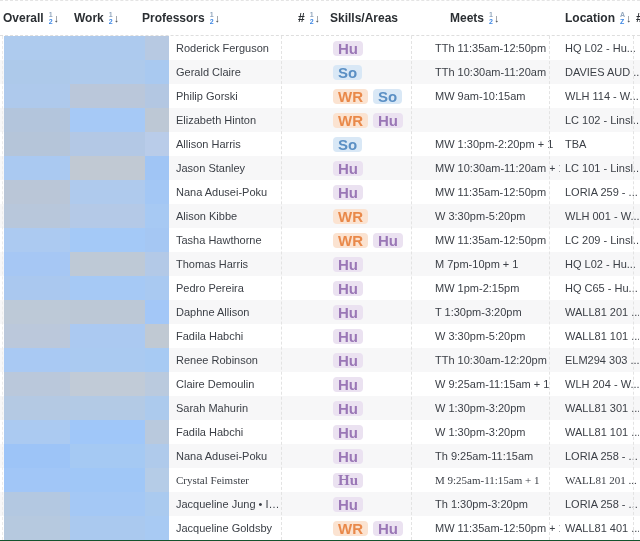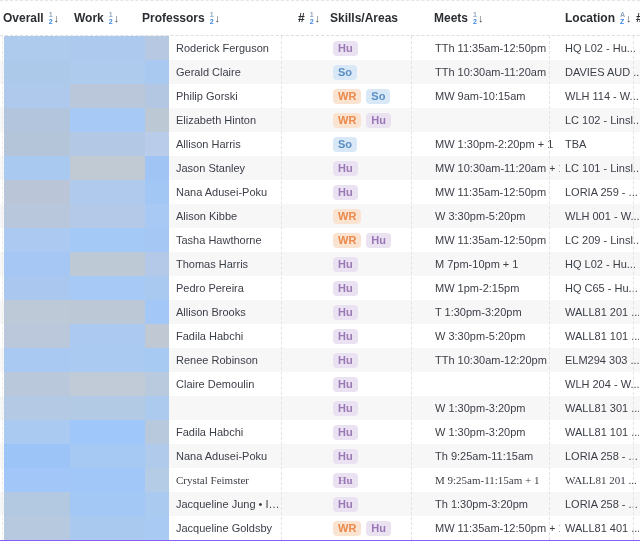--- a/index.html
+++ b/index.html
@@ -1,21 +1,21 @@
 <!DOCTYPE html>
 <html><head>
 <meta charset="utf-8">
 <style>
   * { margin: 0; padding: 0; box-sizing: border-box; }
   html, body { background: #ffffff; }
   #app {
     position: relative;
     width: 640px;
     height: 541px;
-    background: #8b5cf6;
+    background: #14532d;
     overflow: hidden;
     font-family: "Liberation Sans", sans-serif;
     -webkit-font-smoothing: antialiased;
   }
 
   
   .header {
     position: absolute;
     left: 0; top: 0;
     width: 640px; height: 36px;
@@ -35,21 +35,21 @@
     white-space: nowrap;
     display: flex;
     align-items: center;
     cursor: pointer;
   }
   .hc0 { left: 3px; }
   .hc1 { left: 74px; }
   .hc2 { left: 142px; }
   .hc3 { left: 298px; }
   .hc4 { left: 330px; cursor: default; }
-  .hc5 { left: 434px; }
+  .hc5 { left: 450px; }
   .hc6 { left: 565px; }
   .hc7 { left: 636px; cursor: default; }
 
   .sorticon { display: inline-flex; align-items: center; margin-left: 5px; }
   .sorticon .nums {
     display: inline-flex;
     flex-direction: column;
     font-size: 7px;
     line-height: 6.5px;
     font-weight: 700;
@@ -101,21 +101,21 @@
 
   .skills {
     position: absolute;
     left: 333px; top: 0;
     height: 24px;
     display: flex;
     align-items: center;
   }
   .badge {
     display: inline-block;
-    font-size: 11px;
+    font-size: 15px;
     font-weight: 700;
     line-height: 13px;
     padding: 1px 5px;
     border-radius: 4px;
     margin-right: 5px;
     letter-spacing: 0;
   }
 
   
   .vsep {
@@ -327,21 +327,21 @@
     <div class="skills">
           <span class="badge" style="background: rgb(235, 226, 241); color: rgb(154, 119, 182);">Hu</span>
         </div>
     <div class="cell meets">MW 1pm-2:15pm</div>
     <div class="cell loc">HQ C65 - Hu...</div>
   </div>
       <div class="row alt" style="top: 264px;">
     <div class="blurseg seg0" style="background: rgb(189, 201, 215);"></div>
     <div class="blurseg seg1" style="background: rgb(188, 200, 214);"></div>
     <div class="blurseg seg2" style="background: rgb(163, 199, 247);"></div>
-    <div class="cell prof">Allison Brooks</div>
+    <div class="cell prof">Daphne Allison</div>
     <div class="skills">
           <span class="badge" style="background: rgb(235, 226, 241); color: rgb(154, 119, 182);">Hu</span>
         </div>
     <div class="cell meets">T 1:30pm-3:20pm</div>
     <div class="cell loc">WALL81 201 ...</div>
   </div>
       <div class="row" style="top: 288px;">
     <div class="blurseg seg0" style="background: rgb(187, 200, 219);"></div>
     <div class="blurseg seg1" style="background: rgb(171, 201, 241);"></div>
     <div class="blurseg seg2" style="background: rgb(192, 201, 211);"></div>
@@ -364,26 +364,28 @@
     <div class="cell loc">ELM294 303 ...</div>
   </div>
       <div class="row" style="top: 336px;">
     <div class="blurseg seg0" style="background: rgb(186, 200, 219);"></div>
     <div class="blurseg seg1" style="background: rgb(193, 203, 215);"></div>
     <div class="blurseg seg2" style="background: rgb(186, 202, 222);"></div>
     <div class="cell prof">Claire Demoulin</div>
     <div class="skills">
           <span class="badge" style="background: rgb(235, 226, 241); color: rgb(154, 119, 182);">Hu</span>
         </div>
+    <div class="cell meets">W 9:25am-11:15am + 1</div>
     <div class="cell loc">WLH 204 - W...</div>
   </div>
       <div class="row alt" style="top: 360px;">
     <div class="blurseg seg0" style="background: rgb(180, 201, 227);"></div>
     <div class="blurseg seg1" style="background: rgb(179, 202, 229);"></div>
     <div class="blurseg seg2" style="background: rgb(172, 202, 237);"></div>
+    <div class="cell prof">Sarah Mahurin</div>
     <div class="skills">
           <span class="badge" style="background: rgb(235, 226, 241); color: rgb(154, 119, 182);">Hu</span>
         </div>
     <div class="cell meets">W 1:30pm-3:20pm</div>
     <div class="cell loc">WALL81 301 ...</div>
   </div>
       <div class="row" style="top: 384px;">
     <div class="blurseg seg0" style="background: rgb(171, 202, 241);"></div>
     <div class="blurseg seg1" style="background: rgb(160, 199, 249);"></div>
     <div class="blurseg seg2" style="background: rgb(185, 201, 221);"></div>

